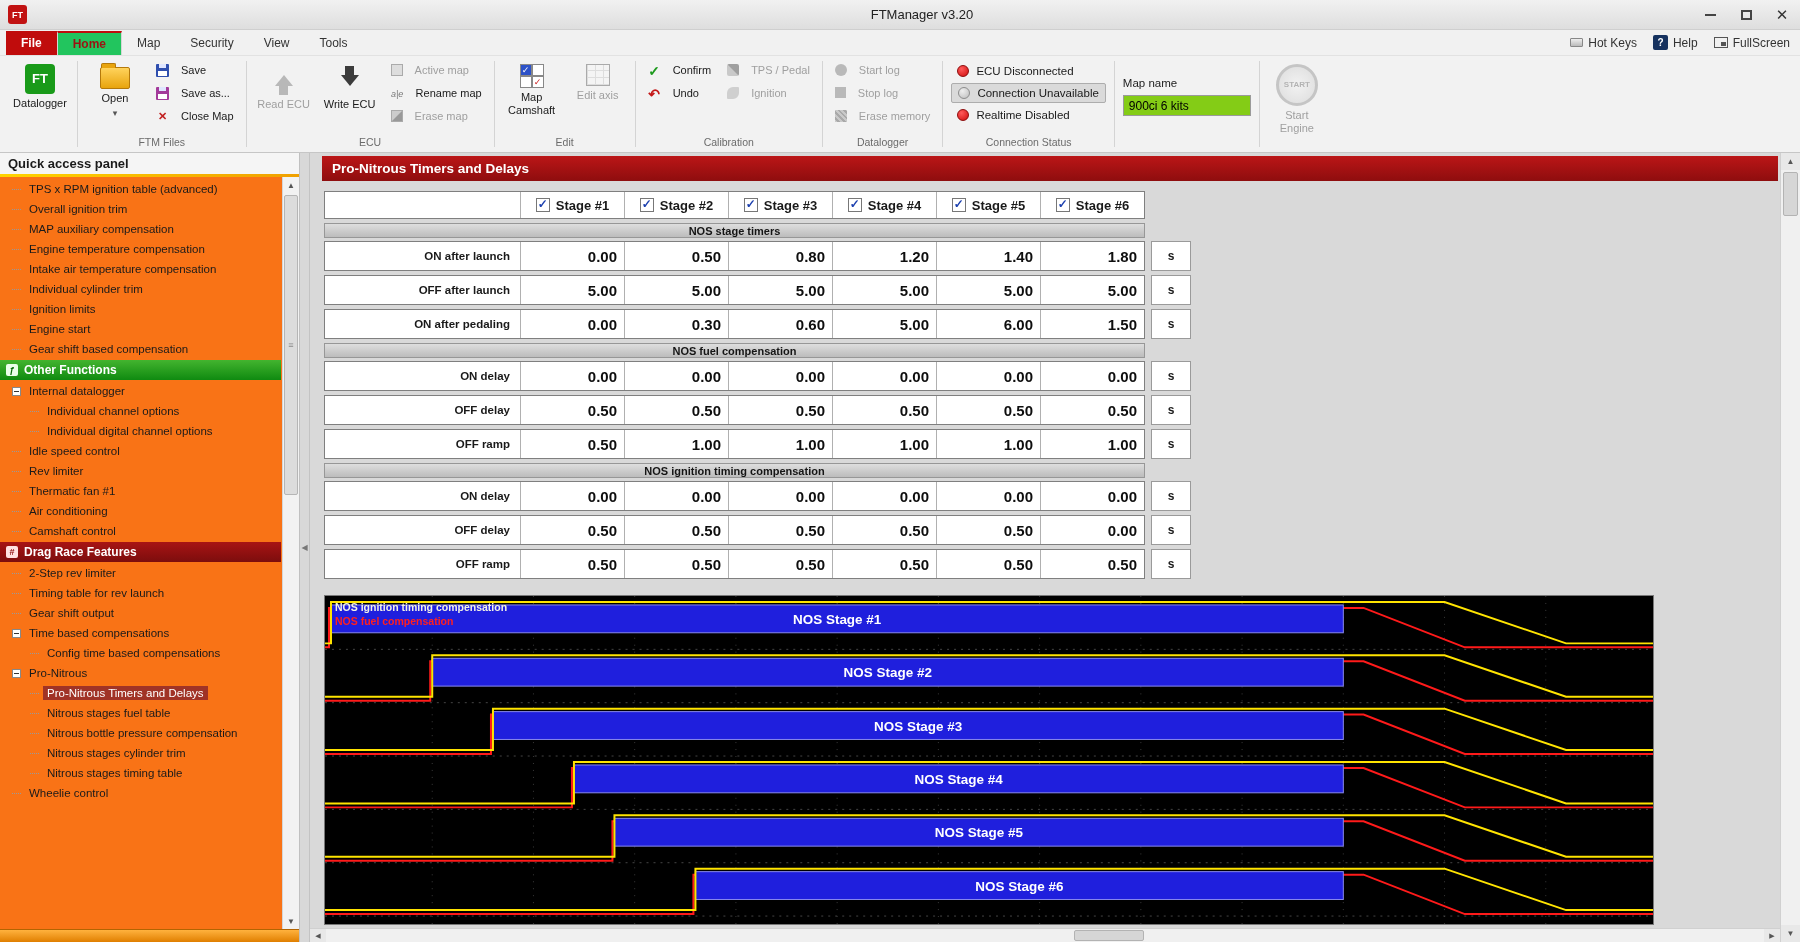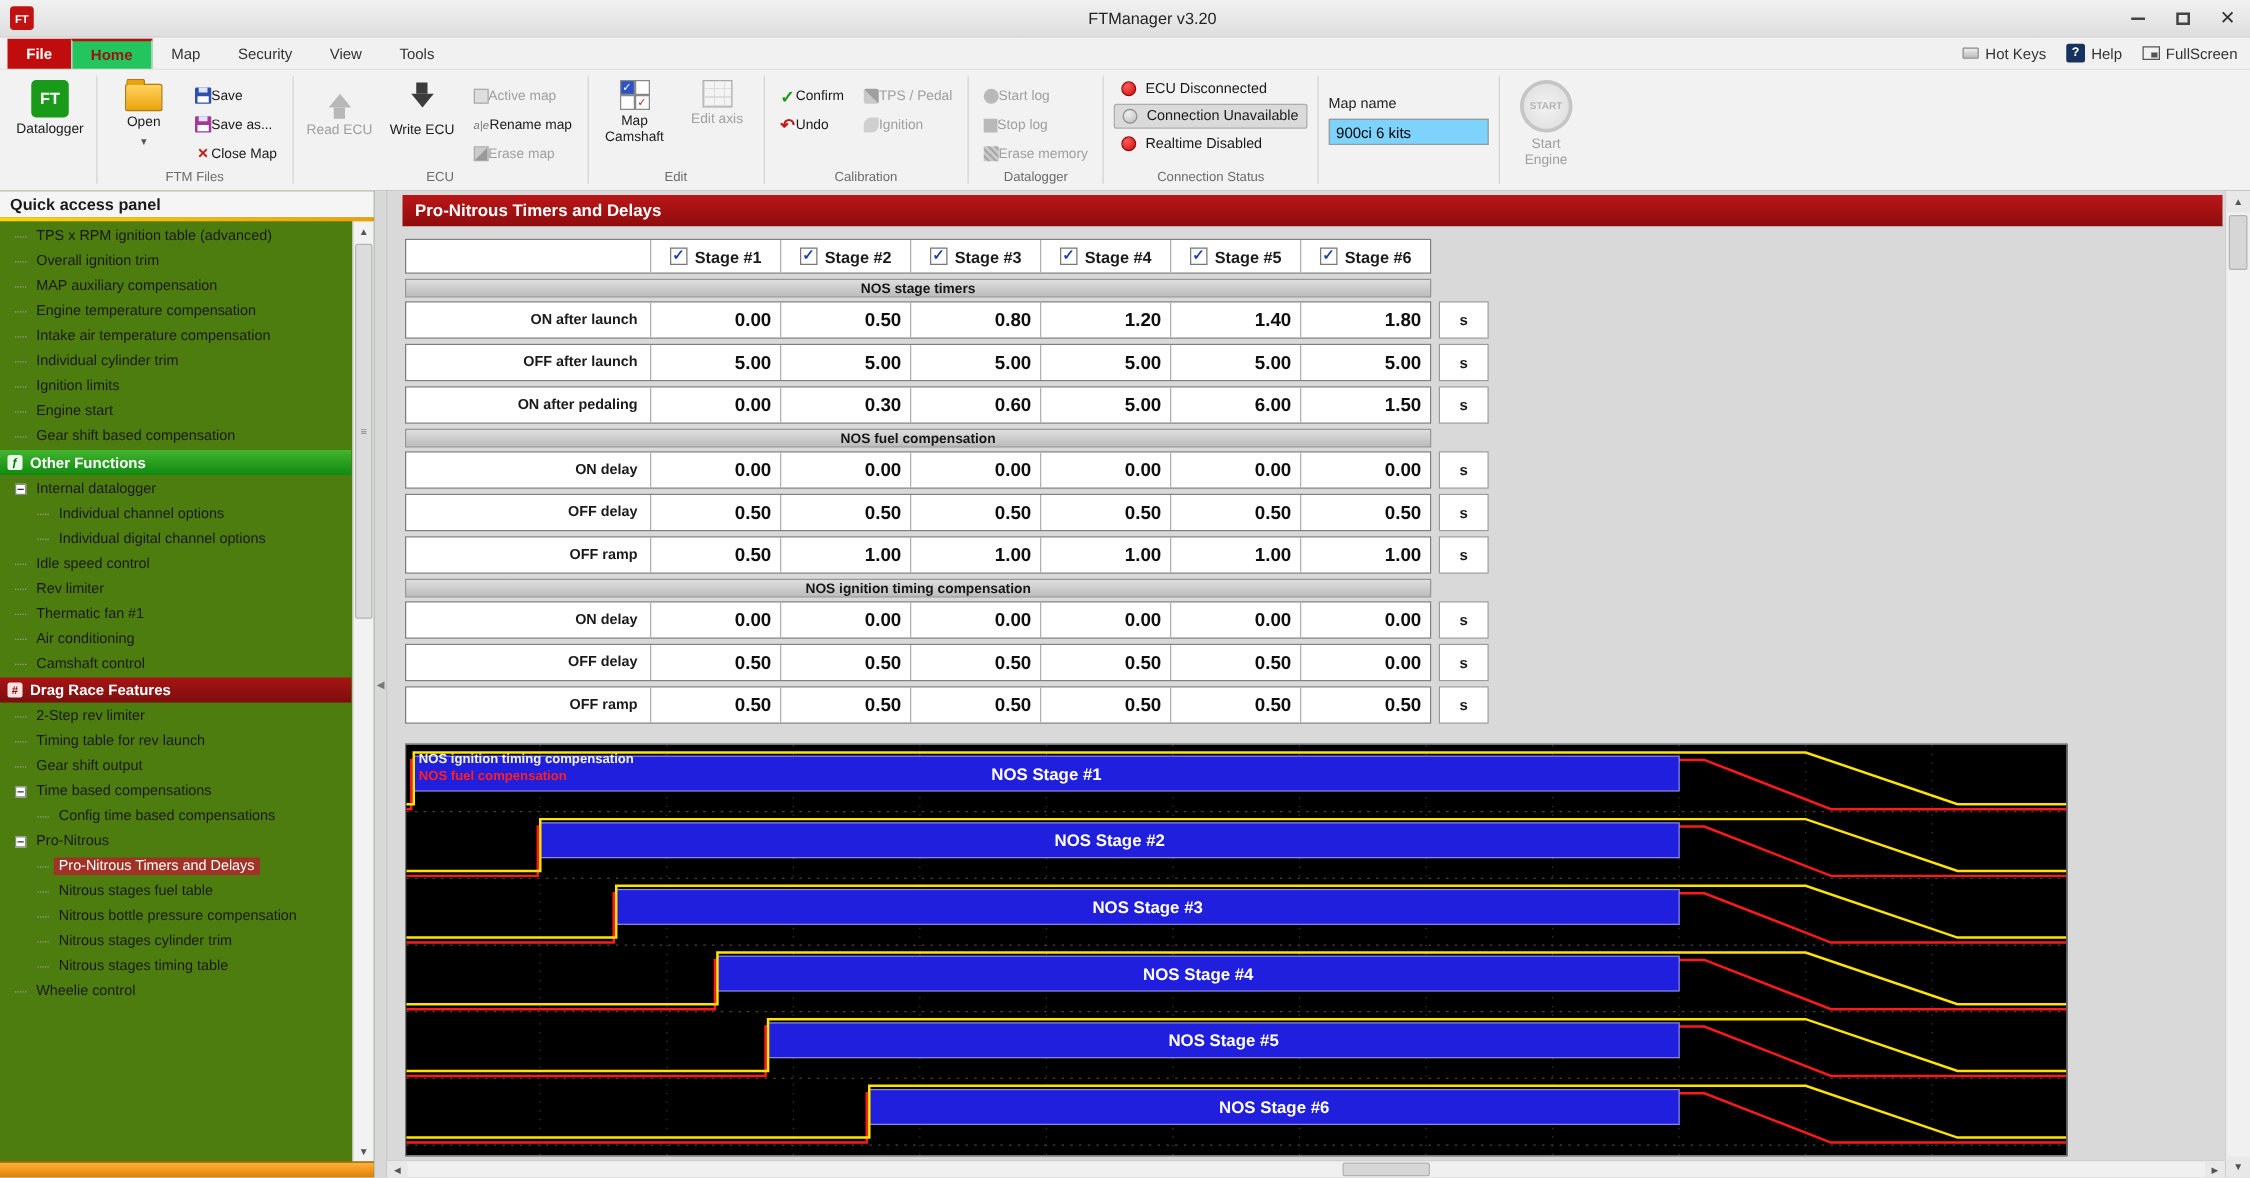--- a/index.html
+++ b/index.html
@@ -32,21 +32,21 @@
   .fullscreen-icon::before { content:''; position:absolute; right:1px; bottom:1px; width:5px; height:4px; background:#555; }
 
   
   .ribbon { height:97px; flex:0 0 97px; background:#f2f2f2; border-bottom:1px solid #c6c6c6; display:flex; align-items:stretch; padding-left:4px; }
   .rgroup { display:flex; flex-direction:column; }
   .rgroup-body { flex:1; display:flex; align-items:flex-start; padding:5px 7px 0 7px; gap:8px; }
   .rgroup-label { height:16px; text-align:center; font-size:10.5px; color:#6b6b6b; }
   .rsep { width:1px; background:#d4d4d4; margin:5px 1px; }
   .bbtn { width:58px; display:flex; flex-direction:column; align-items:center; gap:3px; font-size:11px; text-align:center; padding-top:3px; line-height:1.15; }
   .stack { display:flex; flex-direction:column; gap:4px; padding-top:3px; }
-  .sbtn { display:flex; align-items:flex-end; gap:0; font-size:11px; height:19px; padding:0 4px; white-space:nowrap; }
+  .sbtn { display:flex; align-items:flex-start; gap:12px; font-size:11px; height:19px; padding:0 4px; white-space:nowrap; }
   .disabled { color:#9f9f9f; }
   .ft-logo-icon { width:30px; height:30px; background:#199a19; border-radius:4px; color:#fff; font-weight:bold; font-size:13px; display:flex; align-items:center; justify-content:center; }
   .folder-icon { width:30px; height:22px; background:linear-gradient(#ffd35c,#eda podcast0e); background:linear-gradient(#ffd35c,#e8a40e); border:1px solid #b5790a; border-radius:2px; position:relative; margin-top:3px;}
   .folder-icon::before { content:''; position:absolute; top:-5px; left:0; width:13px; height:4px; background:#e8a40e; border:1px solid #b5790a; border-bottom:none; border-radius:2px 2px 0 0; }
   .caret { font-size:9px; color:#555; }
   .i-save, .i-saveas { width:13px; height:13px; background:#2f4fae; position:relative; border-radius:1px;}
   .i-save::before, .i-saveas::before { content:''; position:absolute; left:3px; top:0; width:7px; height:4px; background:#dfe6ff; }
   .i-save::after, .i-saveas::after { content:''; position:absolute; left:2px; bottom:1px; width:9px; height:5px; background:#fff; }
   .i-saveas { background:#a33a9a; }
   .i-closemap { width:13px; height:13px; color:#c22222; font-weight:bold; font-size:11px; display:flex; align-items:center; justify-content:center;}
@@ -78,28 +78,28 @@
   .i-ign { width:12px; height:12px; background:#cfcfcf; border-radius:6px 1px 6px 1px; }
   .i-startlog { width:12px; height:12px; border-radius:50%; background:#b9b9b9; }
   .i-stoplog { width:11px; height:11px; background:#b9b9b9; }
   .i-erasemem { width:12px; height:12px; background:repeating-linear-gradient(45deg,#c9c9c9 0 2px,#a9a9a9 2px 4px); }
   .dot { width:12px; height:12px; border-radius:50%; background:radial-gradient(circle at 35% 30%, #ff5a5a, #cf0d0d); border:1px solid #8e0b0b; }
   .dot.gray { background:radial-gradient(circle at 35% 30%, #eee, #bdbdbd); border:1px solid #8d8d8d; }
   .status-row { display:flex; align-items:center; gap:7px; font-size:11.5px; height:20px; padding:0 6px; }
   .status-row.hl { background:#dadada; border:1px solid #adadad; border-radius:2px; }
   .mapname-col { display:flex; flex-direction:column; gap:6px; padding-top:4px; }
   .mapname-label { font-size:11.5px; color:#222;margin-top:12px; }
-  .mapname-input { width:128px; height:21px; border:1px solid #9a9a9a; font-size:12px; padding:0 5px; font-family:"Liberation Sans",sans-serif; background:#7dd3fc; }
+  .mapname-input { width:128px; height:21px; border:1px solid #9a9a9a; font-size:12px; padding:0 5px; font-family:"Liberation Sans",sans-serif; background:#84cc16; }
   .start-circle { width:42px; height:42px; border-radius:50%; border:3px solid #c5c5c5; background:radial-gradient(#f2f2f2,#dcdcdc); display:flex; align-items:center; justify-content:center; font-size:8px; font-weight:bold; color:#b3b3b3; }
 
   
   .content { flex:1; display:flex; min-height:0; }
 
   
-  .sidebar { width:300px; flex:0 0 300px; background:#4d7c0f; border-right:1px solid #c0c0c0; position:relative; display:flex; flex-direction:column; }
+  .sidebar { width:300px; flex:0 0 300px; background:#f97316; border-right:1px solid #c0c0c0; position:relative; display:flex; flex-direction:column; }
   .qap-header { height:21px; font-size:13px; font-weight:bold; padding:3px 0 0 8px; background:#f5f5f5; }
   .qap-underline { height:3px; background:linear-gradient(90deg,#ffd400,#f0a000); }
   .tree { flex:1; overflow:hidden; padding-top:2px; padding-right:18px; }
   .tree-item { height:20px; display:flex; align-items:center; font-size:11.5px; color:#1a1a1a; }
   .tree-item.depth1 { padding-left:12px; }
   .tree-item.depth2 { padding-left:30px; }
   .dash { width:9px; height:1px; border-top:1px dotted #999; margin-right:4px; flex:0 0 9px;}
   .expander { width:9px; height:9px; border:1px solid #888; background:#fff; position:relative; margin-right:4px; flex:0 0 9px;}
   .expander::after { content:''; position:absolute; left:1px; right:1px; top:3px; height:1px; background:#333; }
   .tree-item .lbl { padding:1px 4px; white-space:nowrap; }

